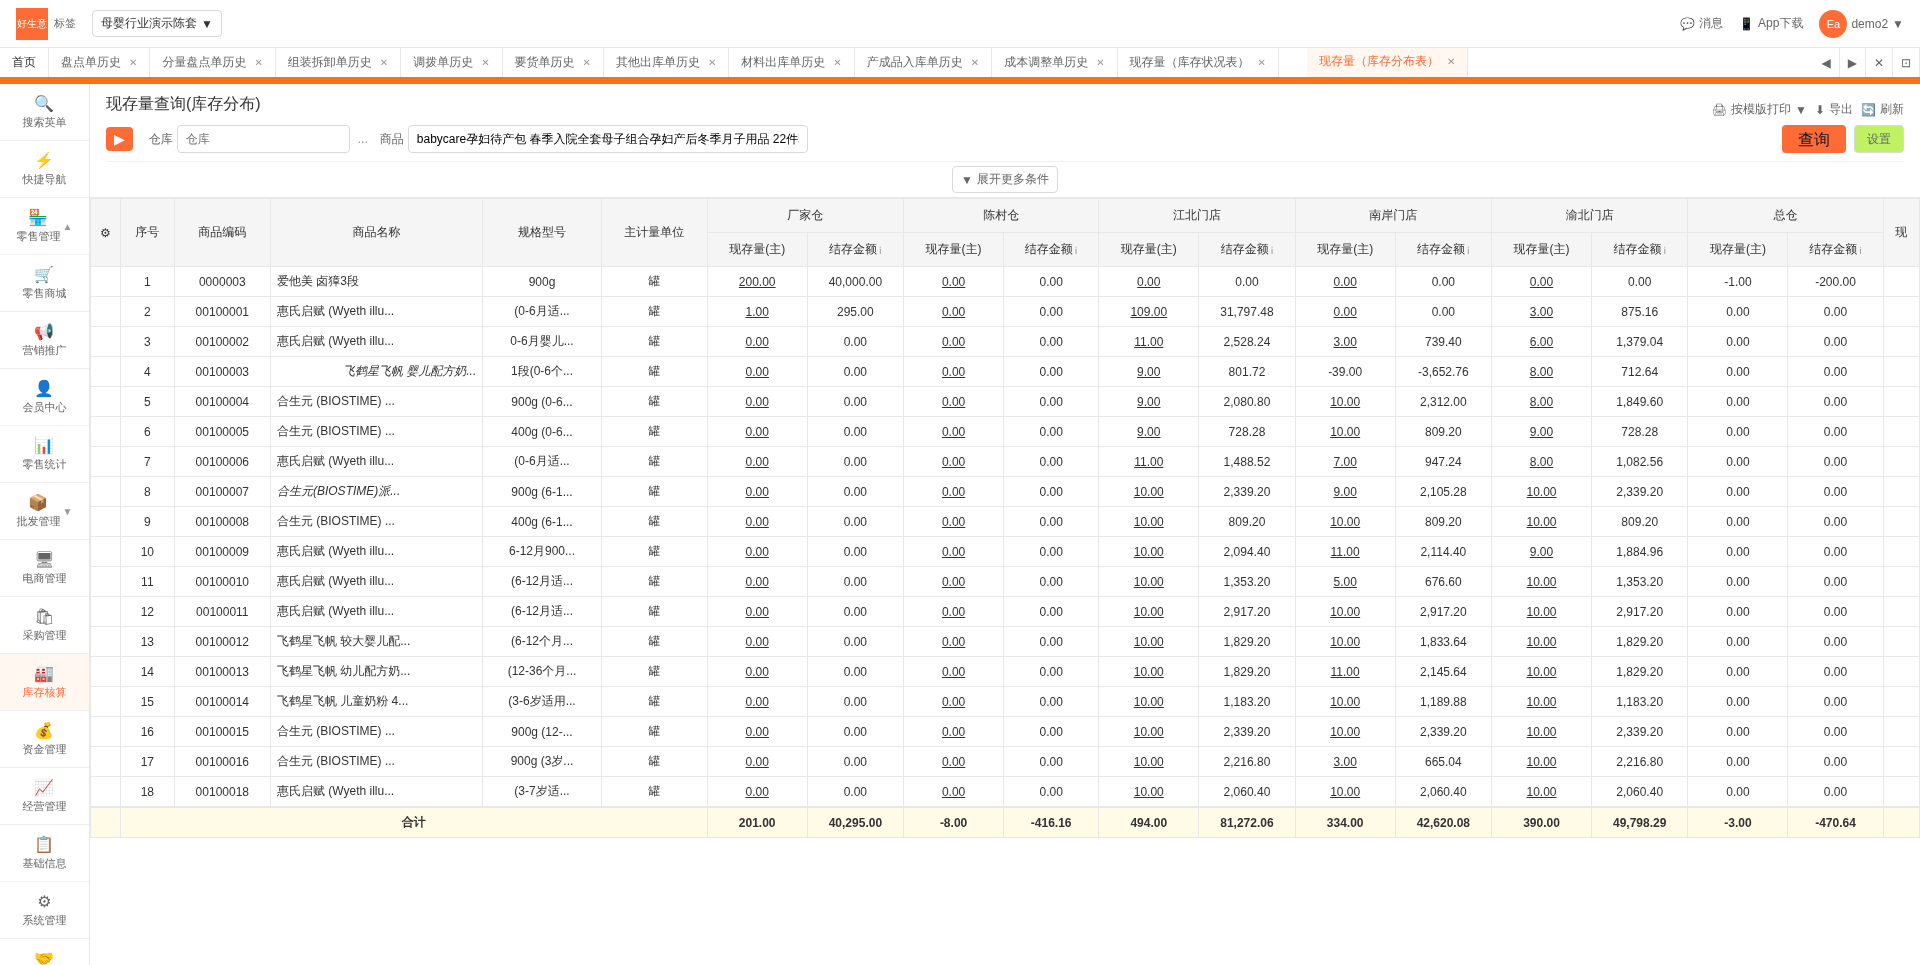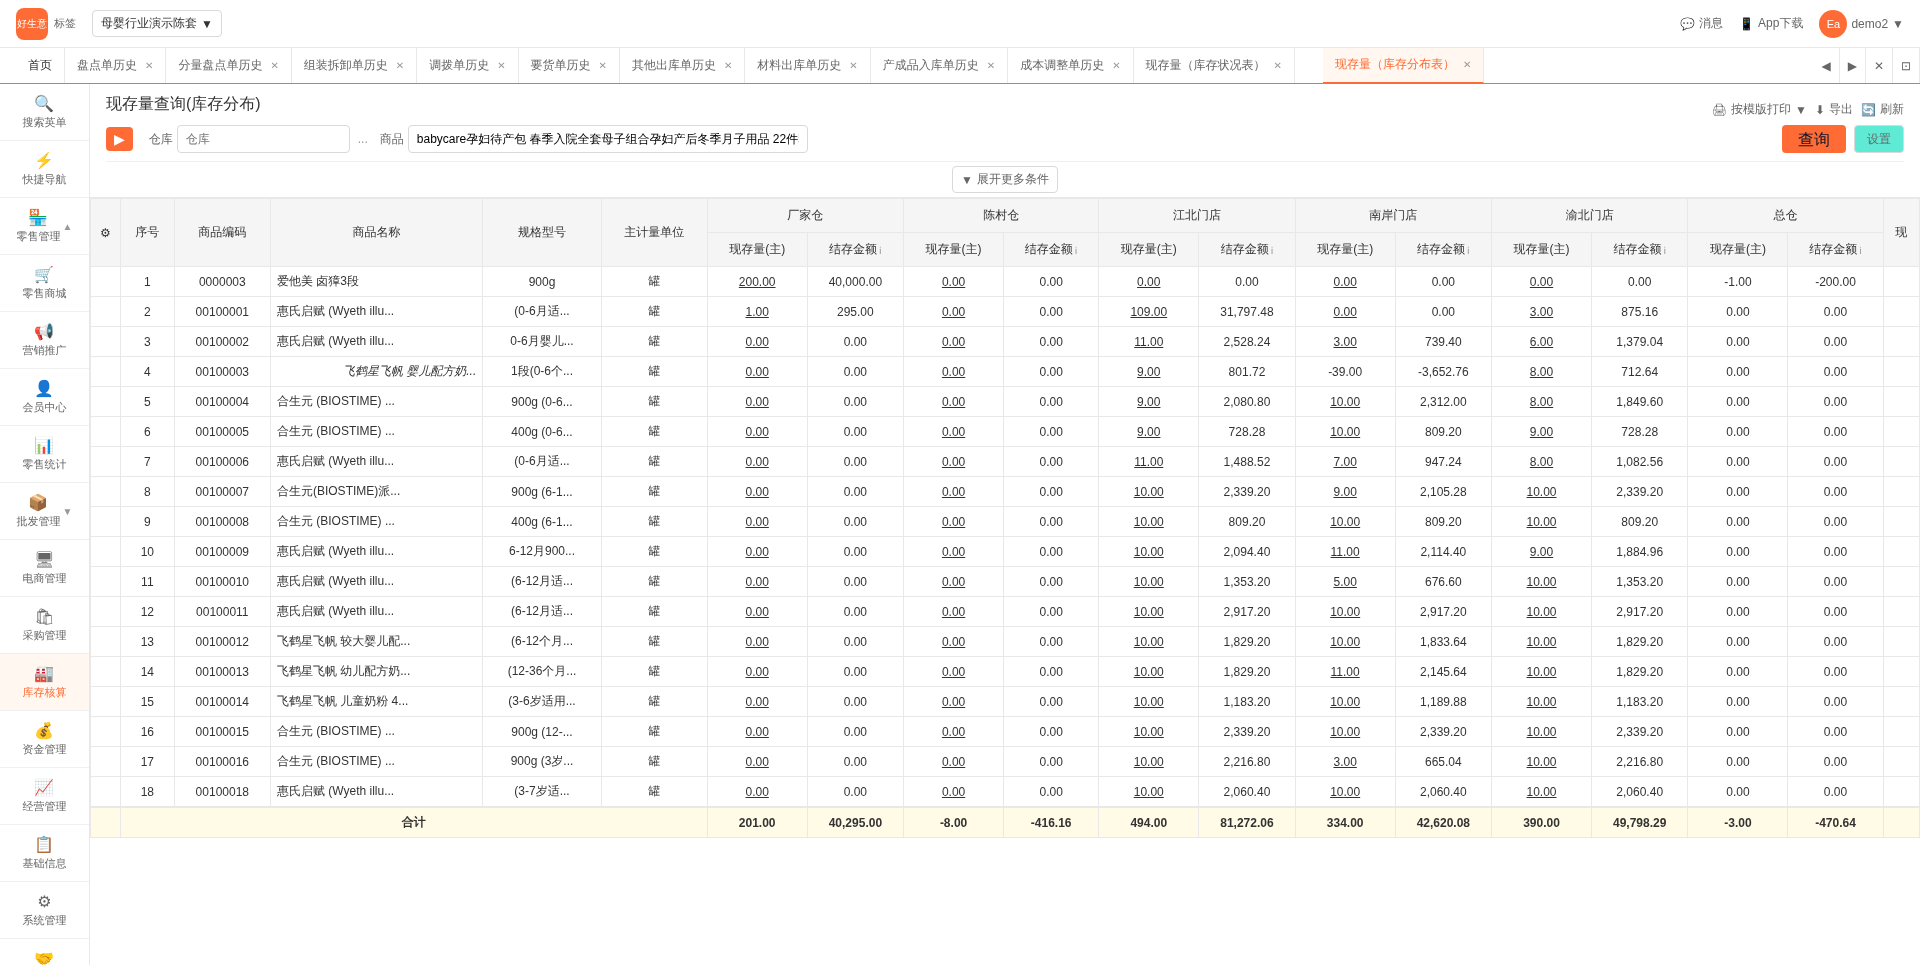--- a/index.html
+++ b/index.html
@@ -2,27 +2,27 @@
 <html><head>
   <meta charset="utf-8">
   <style>
     * { box-sizing: border-box; margin: 0; padding: 0; }
     body { font-family: "Microsoft YaHei", "PingFang SC", sans-serif; font-size: 12px; background: #f5f5f5; color: #333; overflow: hidden; }
     
     
     .top-bar { background: #fff; height: 48px; display: flex; align-items: center; justify-content: space-between; padding: 0 16px; border-bottom: 1px solid #e8e8e8; position: fixed; top: 0; left: 0; right: 0; z-index: 100; }
     .top-bar-left { display: flex; align-items: center; gap: 8px; }
     .logo-area { display: flex; align-items: center; gap: 6px; }
-    .logo-icon { width: 32px; height: 32px; background: #ff6b35; border-radius: 8px; display: flex; align-items: center; justify-content: center; color: #fff; font-size: 10px; }
+    .logo-icon { width: 32px; height: 32px; background: #ff6b35; border-radius: 0; display: flex; align-items: center; justify-content: center; color: #fff; font-size: 10px; }
     .top-bar-right { display: flex; align-items: center; gap: 16px; }
     .top-bar-btn { display: flex; align-items: center; gap: 4px; color: #666; cursor: pointer; }
     .avatar { width: 28px; height: 28px; border-radius: 50%; background: #ff6b35; display: flex; align-items: center; justify-content: center; color: #fff; font-size: 11px; }
     
     
-    .tab-bar { background: #fff; height: 36px; display: flex; align-items: center; border-bottom: 1px solid #f97316; position: fixed; top: 48px; left: 0; right: 0; z-index: 99; overflow: hidden; padding-left: 16px; }
+    .tab-bar { background: #fff; height: 36px; display: flex; align-items: center; border-bottom: 7px solid #f97316; position: fixed; top: 48px; left: 0; right: 0; z-index: 99; overflow: hidden; padding-left: 0; }
     .tab-item { display: flex; align-items: center; padding: 0 12px; height: 36px; border-right: 1px solid #e8e8e8; cursor: pointer; white-space: nowrap; font-size: 12px; color: #666; gap: 6px; flex-shrink: 0; }
     .tab-item.active { background: #fff7f0; color: #ff6b35; border-bottom: 2px solid #ff6b35; margin-left: 28px; }
     .tab-item.home { background: #fff; color: #333; font-weight: 500; }
     .tab-close { color: #999; font-size: 10px; margin-left: 2px; }
     .tab-nav-btn { padding: 0 8px; height: 36px; display: flex; align-items: center; cursor: pointer; color: #666; border-right: 1px solid #e8e8e8; flex-shrink: 0; }
     .tab-bar-end { display: flex; align-items: center; margin-left: auto; }
     
     
     .sidebar { position: fixed; top: 84px; left: 0; width: 90px; bottom: 0; background: #fff; border-right: 1px solid #e8e8e8; overflow-y: auto; z-index: 98; }
     .sidebar-item { padding: 10px 0; text-align: center; cursor: pointer; color: #666; font-size: 12px; border-bottom: 1px solid #f0f0f0; }
@@ -37,21 +37,21 @@
     
     .page-header { background: #fff; padding: 10px 16px 0; border-bottom: 1px solid #e8e8e8; }
     .page-title { font-size: 16px; font-weight: 400; color: #333; margin-bottom: 10px; }
     .filter-item { display: flex; align-items: center; gap: 4px; }
     .filter-label { color: #666; white-space: nowrap; }
     .filter-input { border: 1px solid #d9d9d9; border-radius: 4px; padding: 4px 8px; font-size: 12px; height: 28px; min-width: 80px; }
     .filter-input-wide { min-width: 400px; }
     .dots-btn { color: #999; cursor: pointer; padding: 0 4px; }
     .expand-btn { display: flex; align-items: center; gap: 4px; color: #666; cursor: pointer; font-size: 12px; padding: 4px 8px; border: 1px solid #d9d9d9; border-radius: 4px; }
     .btn-primary { background: #ff6b35; color: #0f172a; border: none; border-radius: 4px; padding: 5px 16px; cursor: pointer; font-size: 16px; height: 28px; }
-    .btn-default { background: #5eead4; color: #666; border: 1px solid #d9d9d9; border-radius: 4px; padding: 5px 12px; cursor: pointer; font-size: 12px; height: 28px; }
+    .btn-default { background: #bef264; color: #666; border: 1px solid #d9d9d9; border-radius: 4px; padding: 5px 12px; cursor: pointer; font-size: 12px; height: 28px; }
     .filter-row { display: flex; align-items: center; gap: 8px; margin-bottom: 8px; }
     .expand-row { display: flex; justify-content: center; padding: 4px 0; border-top: 1px solid #f0f0f0; }
     
     
     .table-area { flex: 1; overflow: auto; background: #fff; margin: 0; }
     .data-table { width: 100%; border-collapse: collapse; font-size: 12px; }
     .data-table th { background: #f5f5f5; border: 1px solid #e8e8e8; padding: 8px 6px; text-align: center; white-space: nowrap; font-weight: 500; color: #333; position: sticky; top: 0; z-index: 10; }
     .data-table td { border: 1px solid #e8e8e8; padding: 6px 6px; text-align: center; white-space: nowrap; color: #333; }
     .data-table tr.summary-row td { background: #fffbe6; font-weight: 600; border-top: 2px solid #e8e8e8; }
     .th-group { text-align: center; background: #f5f5f5; }
@@ -483,21 +483,21 @@
     <td class="num-link">8.00</td>
     <td>1,082.56</td>
     <td class="num-zero">0.00</td>
     <td class="num-zero">0.00</td>
     <td></td>
   </tr>
           <tr>
     <td></td>
     <td class="row-num">8</td>
     <td>00100007</td>
-    <td style="text-align:left;max-width:160px;overflow:hidden;text-overflow:ellipsis;">合生元(BIOSTIME)派...</td>
+    <td style="text-align:left;max-width:160px;overflow:hidden;text-overflow:ellipsis;font-style:italic;">合生元(BIOSTIME)派...</td>
     <td>900g (6-1...</td>
     <td>罐</td>
     <td class="num-link">0.00</td>
     <td>0.00</td>
     <td class="num-link">0.00</td>
     <td>0.00</td>
     <td class="num-link">10.00</td>
     <td>2,339.20</td>
     <td class="num-link">9.00</td>
     <td class="num-zero">2,105.28</td>

